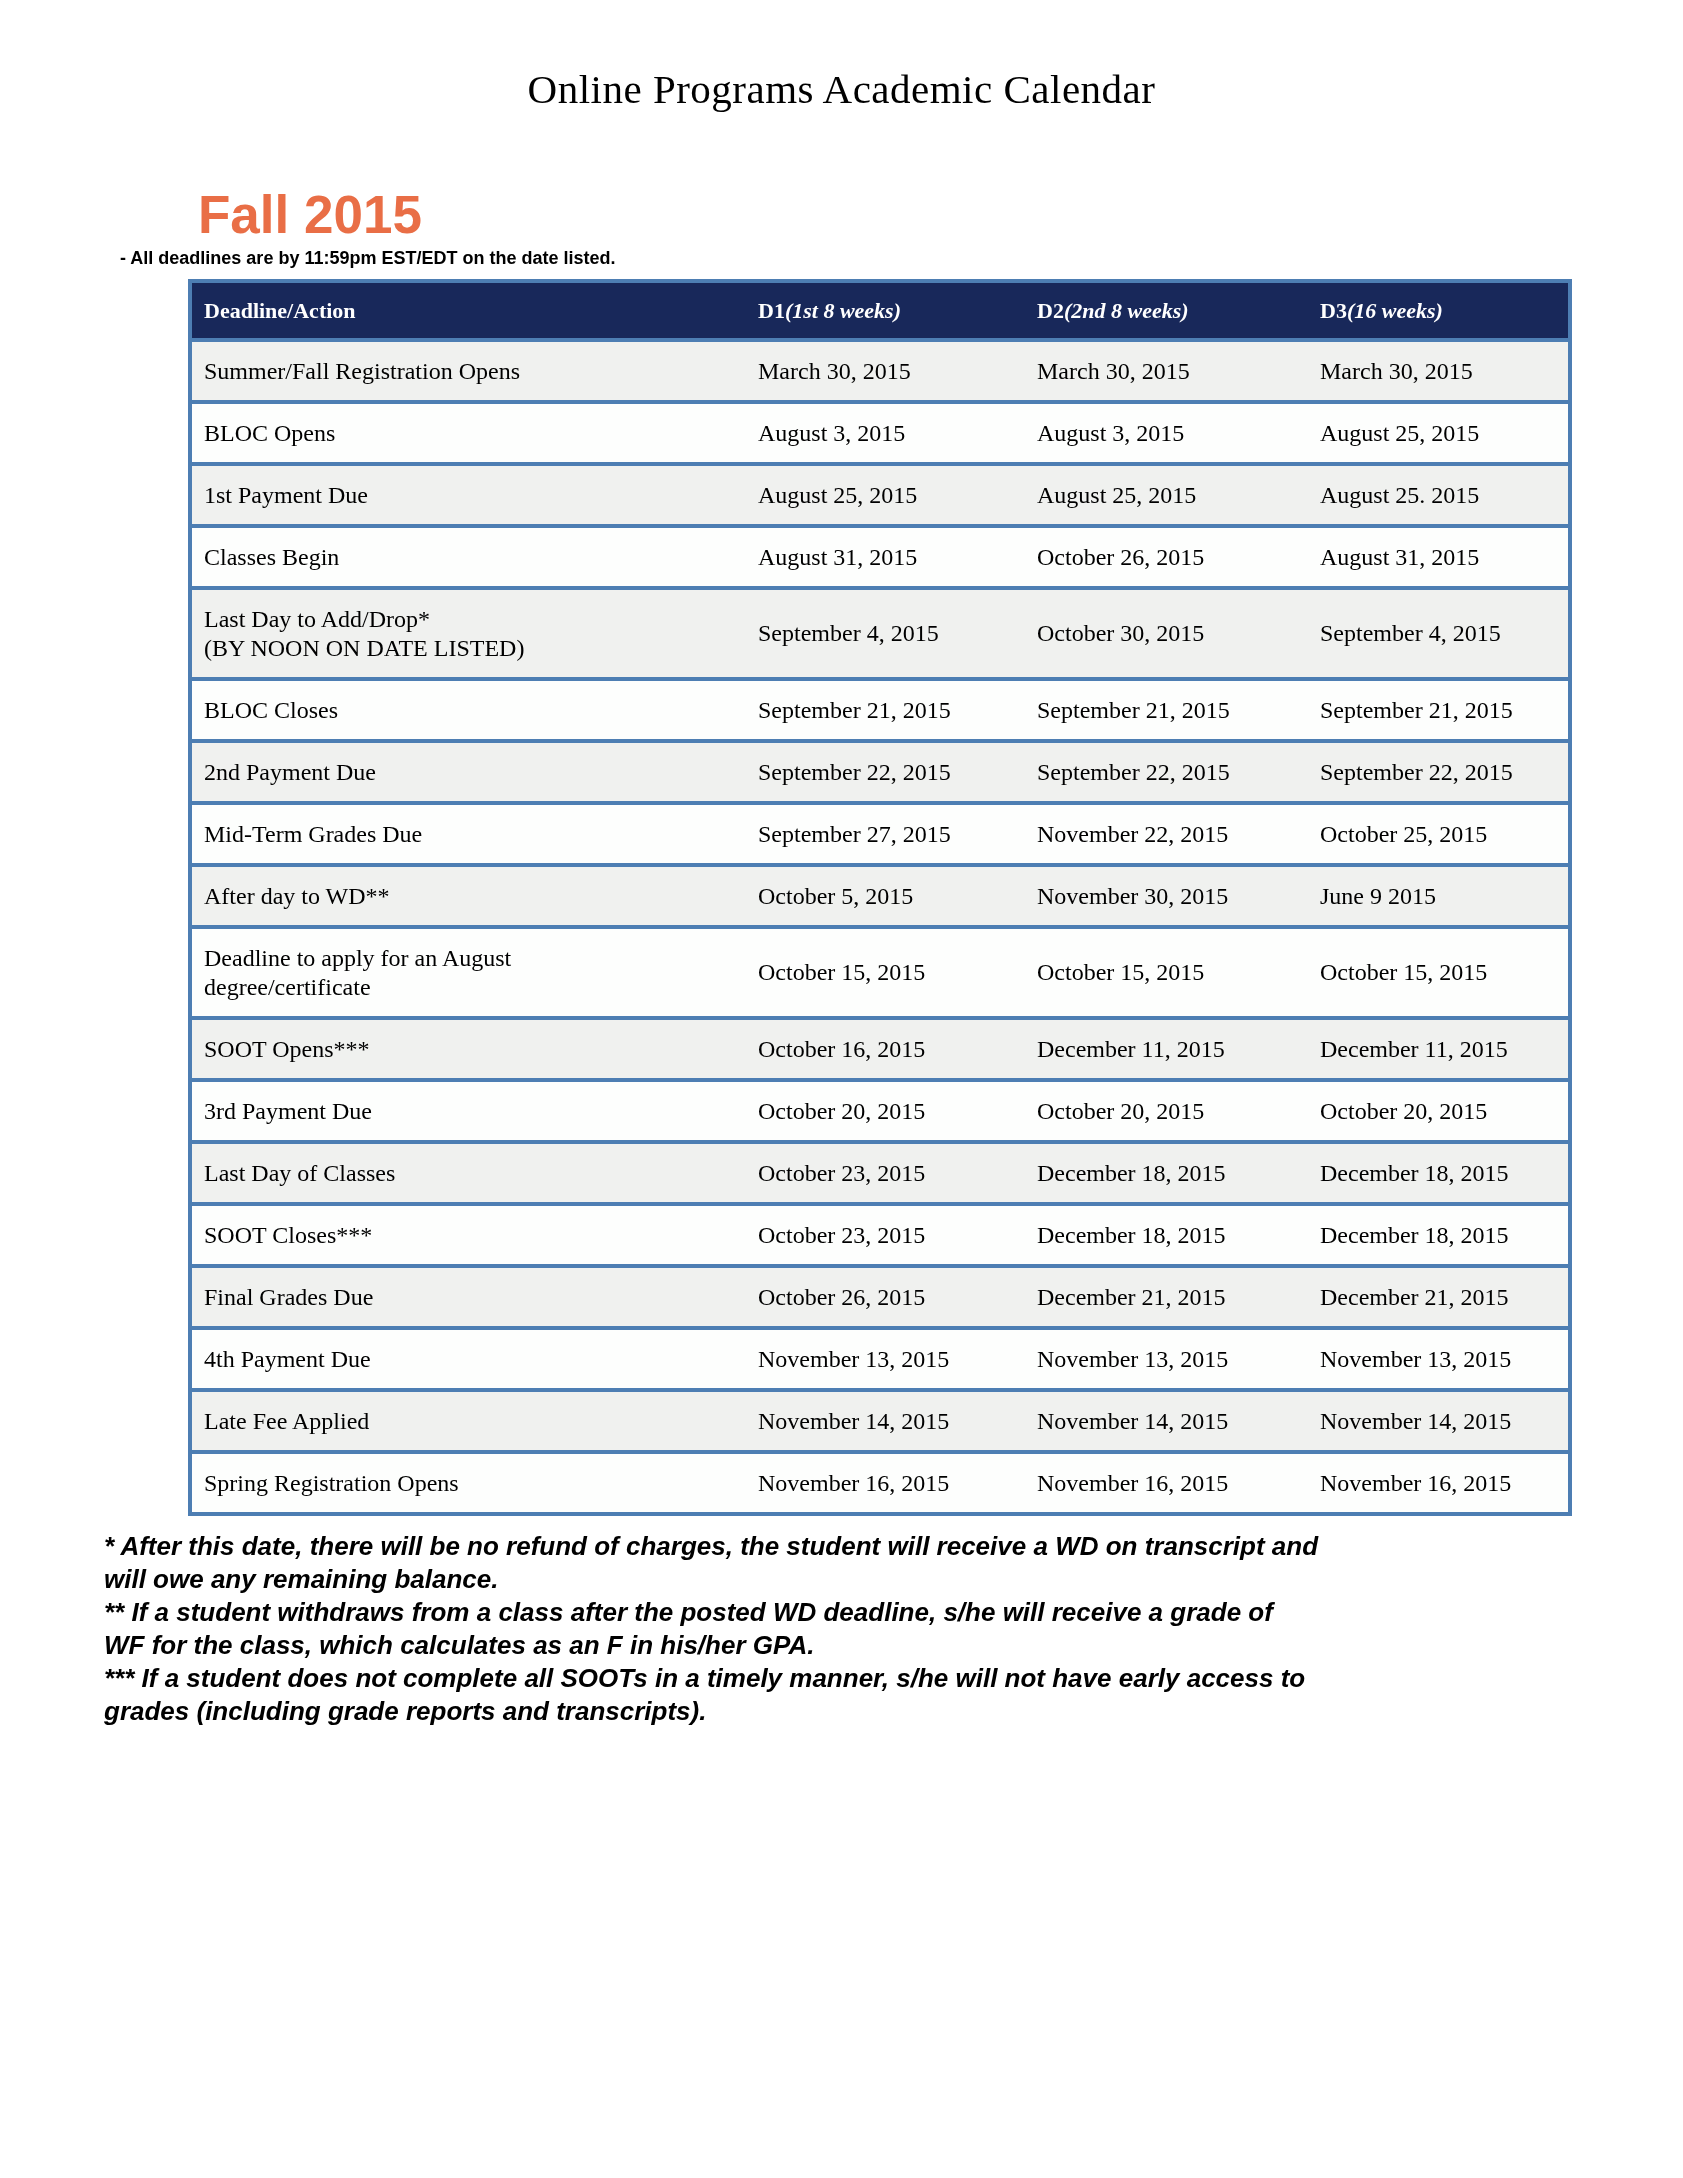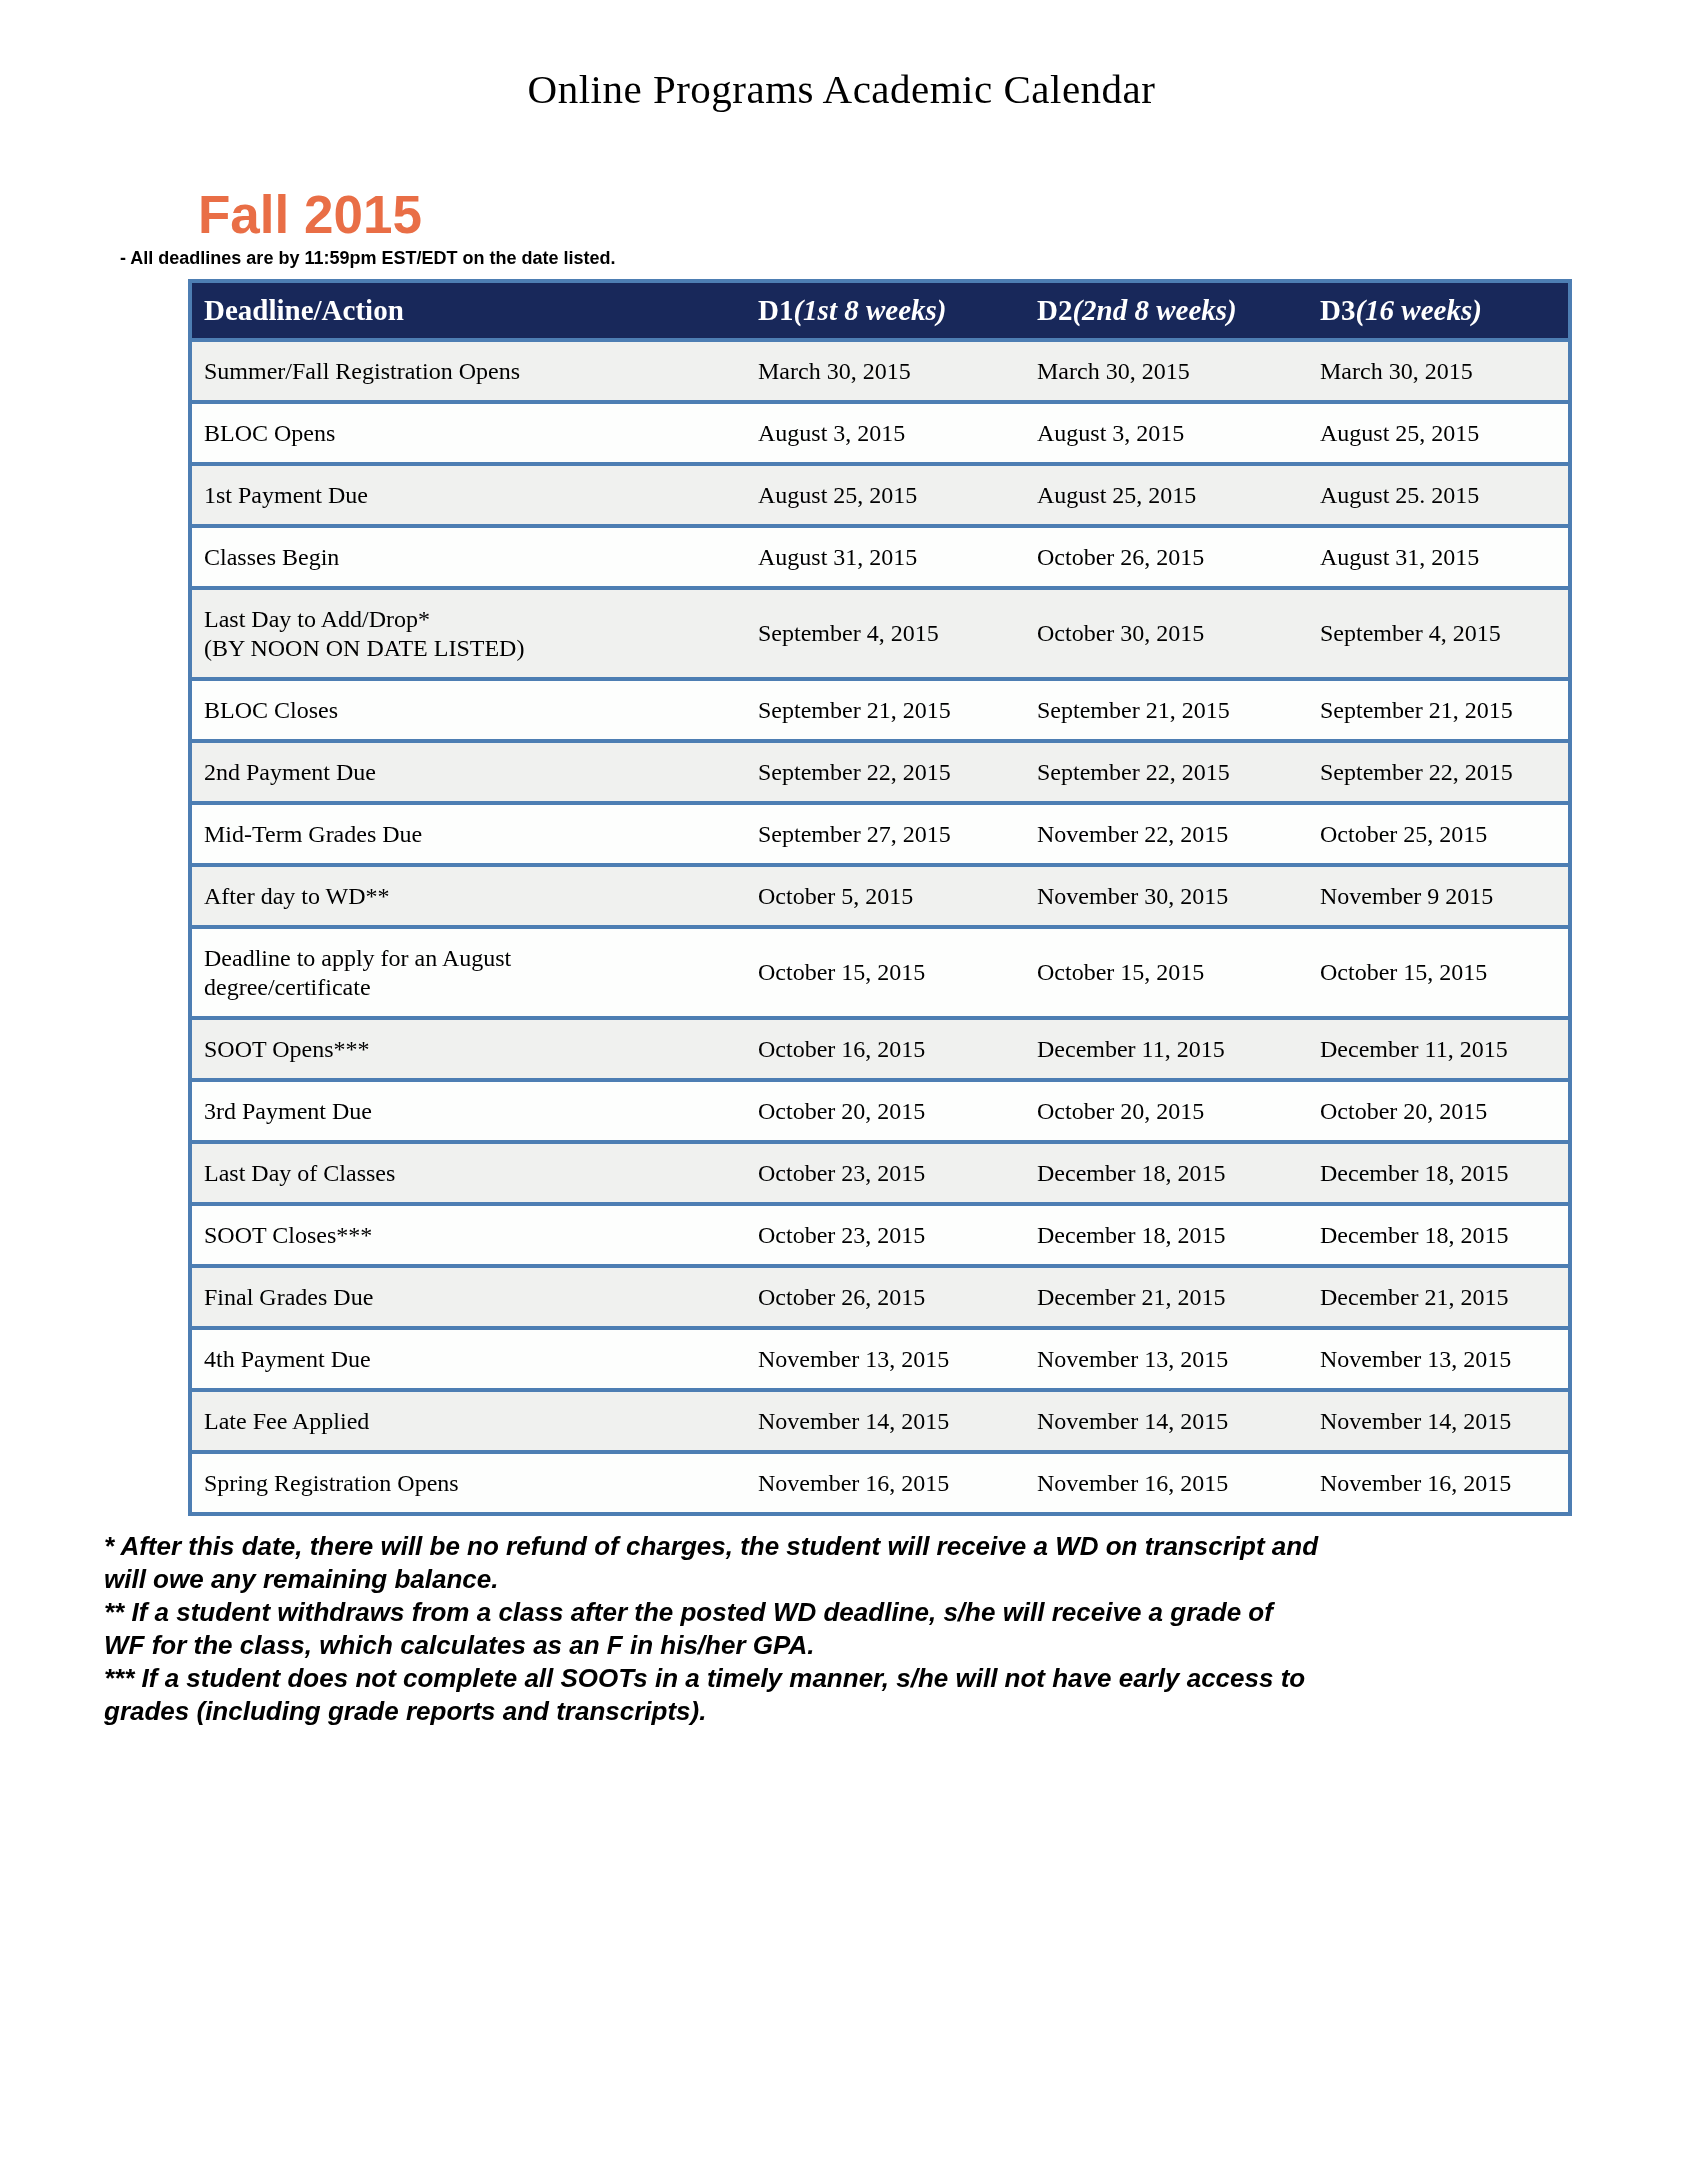--- a/index.html
+++ b/index.html
@@ -31,21 +31,21 @@
     font-size:18px;line-height:33px;white-space:nowrap;
   }
   table.calendar{
     margin:4px 0 0 188px;width:1381px;
     border-collapse:collapse;table-layout:fixed;
     border:4px solid var(--border);
   }
   col.c1{width:556px;} col.c2{width:279px;} col.c3{width:283px;} col.c4{width:262px;}
   thead th{
     background:var(--header-bg);color:#ffffff;
-    font-family:"Liberation Serif", serif;font-weight:bold;font-size:29px;
+    font-family:"Liberation Serif", serif;font-weight:bold;font-size:22px;
     text-align:left;vertical-align:middle;height:59px;padding-left:12px;
     border-bottom:4px solid var(--border);
   }
   thead th .qual{font-style:italic;}
   tbody td{
     background:var(--row-bg);
     font-size:24px;line-height:29px;vertical-align:middle;
     height:62px;padding-left:12px;padding-right:4px;
     border-top:4px solid var(--border);border-bottom:4px solid var(--border);
   }
@@ -148,21 +148,21 @@
     <td>September 27, 2015</td>
     <td>November 22, 2015</td>
     <td>October 25, 2015</td>
   </tr>
       <tr class="alt">
     <td>
       <span class="action-label">After day to WD**</span>
     </td>
     <td>October 5, 2015</td>
     <td>November 30, 2015</td>
-    <td>November 9 2015</td>
+    <td>June 9 2015</td>
   </tr>
       <tr class="tall">
     <td>
       <span class="action-label">Deadline to apply for an August</span><span class="action-cont">degree/certificate</span>
     </td>
     <td>October 15, 2015</td>
     <td>October 15, 2015</td>
     <td>October 15, 2015</td>
   </tr>
       <tr class="alt">

